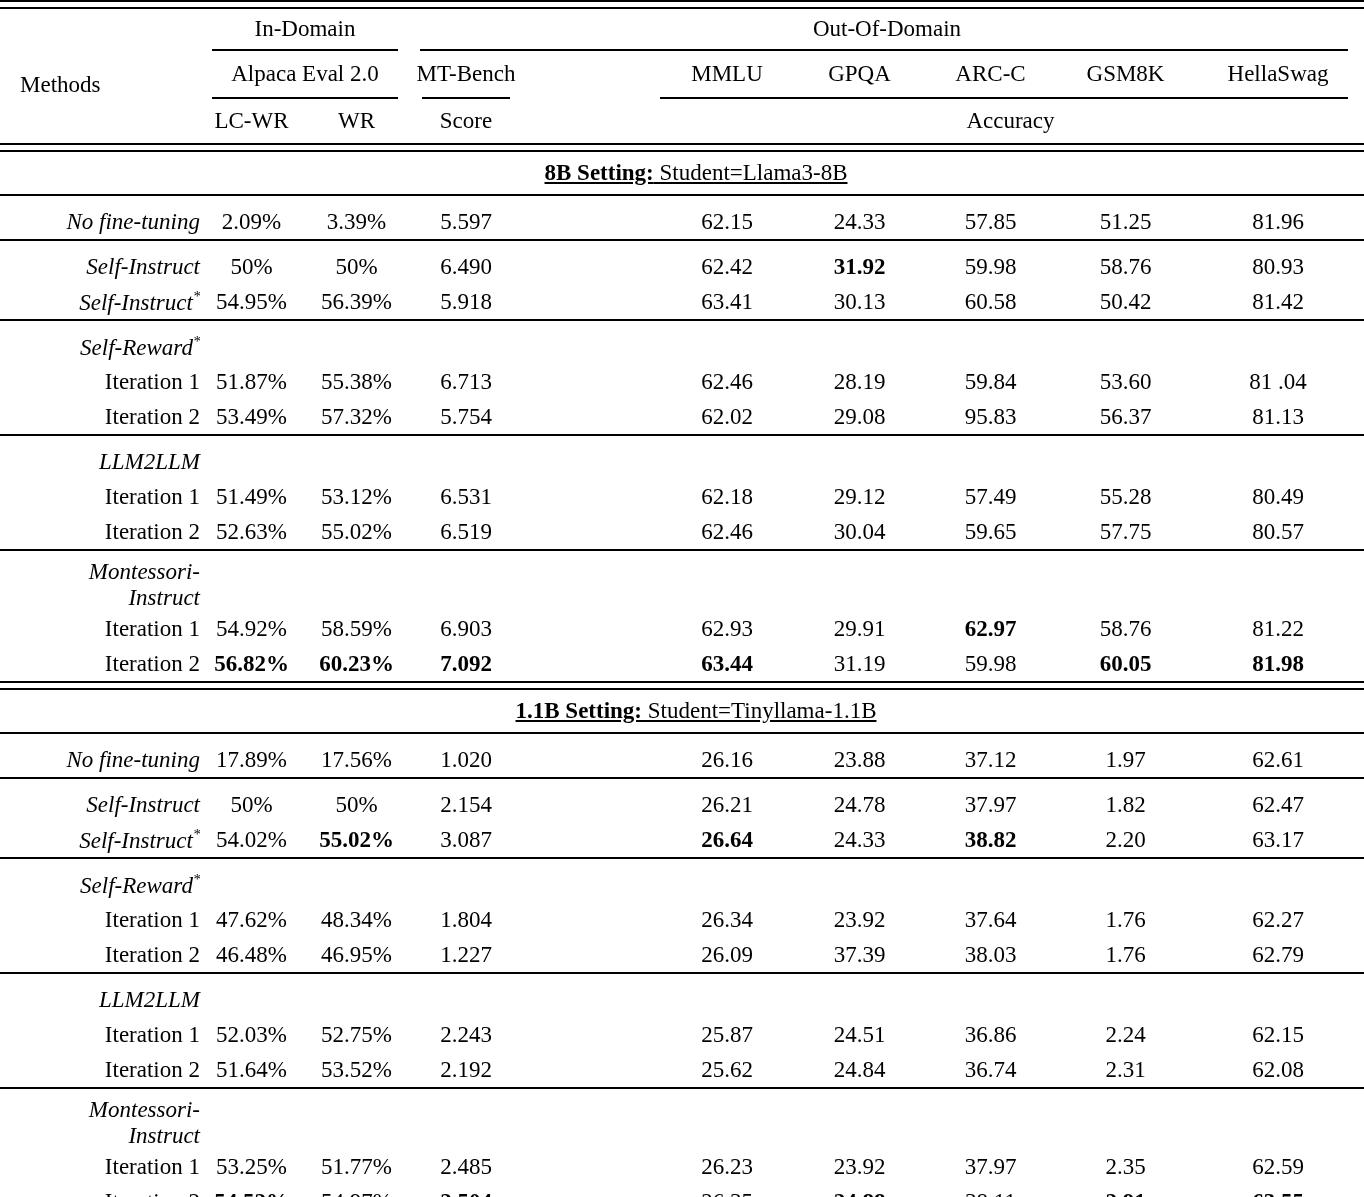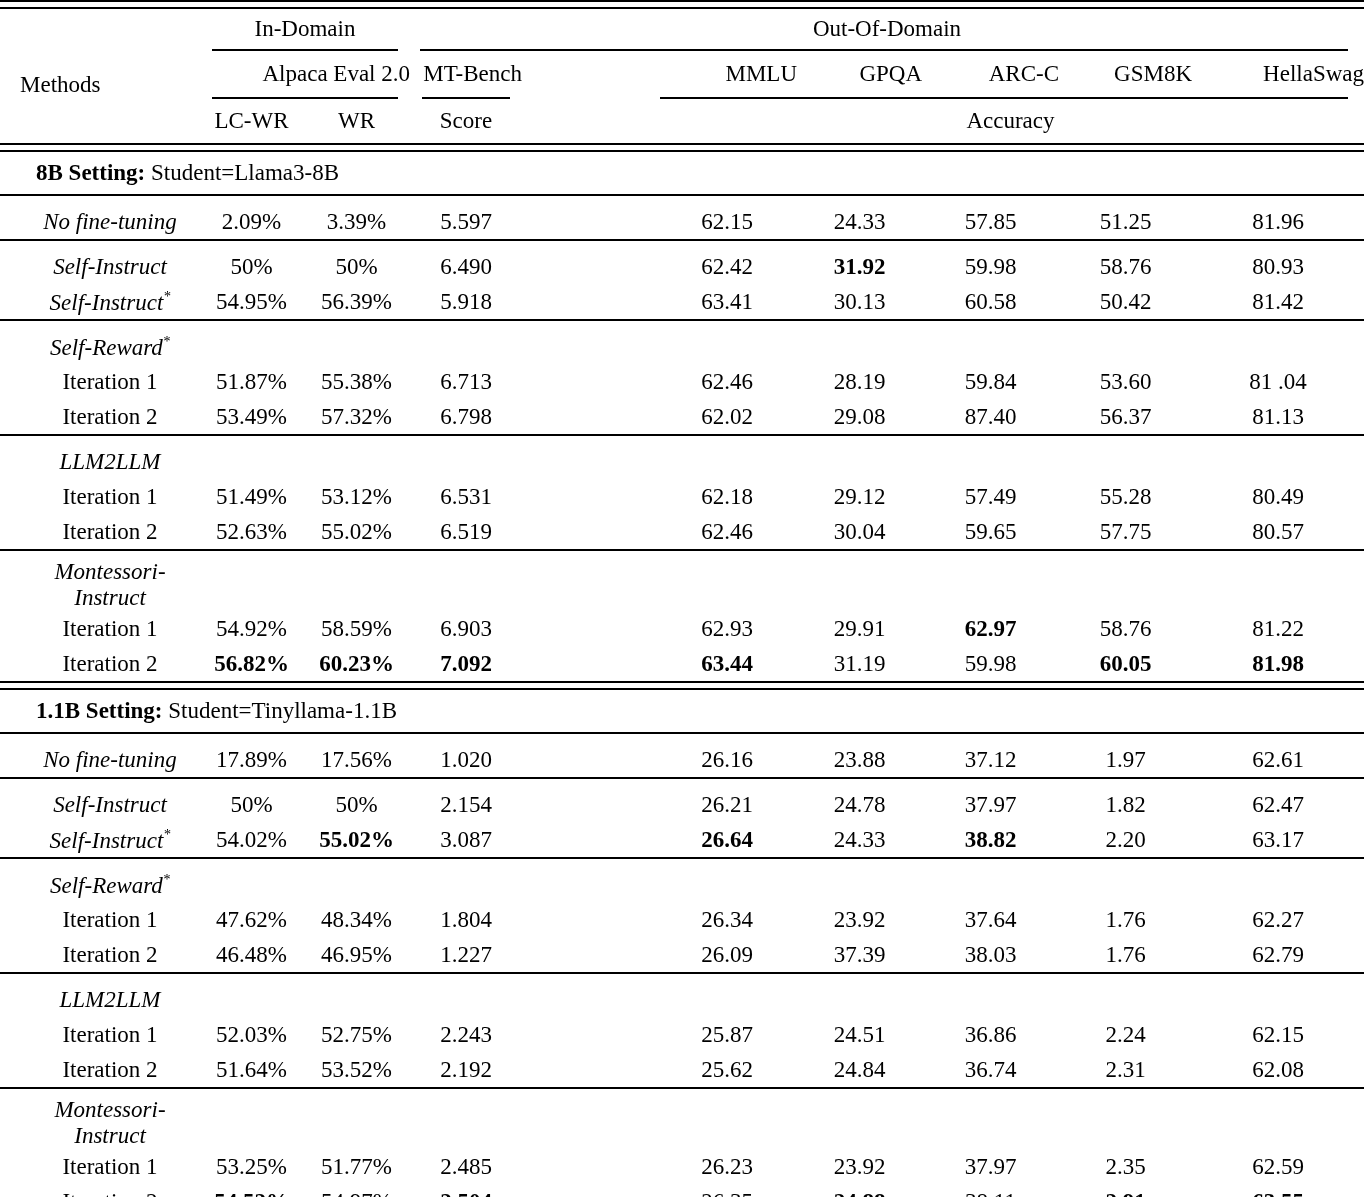--- a/index.html
+++ b/index.html
@@ -12,38 +12,38 @@
   table.paper {
     width: 1364px;
     border-collapse: collapse;
     table-layout: fixed;
     font-size: 23px;
   }
   td { padding: 0; text-align: center; vertical-align: middle; }
 
   
   tr.hdr-a td { height: 40px; }
-  tr.hdr-b td { height: 46px; text-align: right; }
+  tr.hdr-b td { height: 46px; }
   tr.hdr-c td { height: 44px; }
   td.methods-hd { text-align: left; padding-left: 20px; padding-top: 18px; }
 
   
   tr.cmr td { height: 2px; }
   .bar { height: 2px; background: #000; margin: 0 12px; }
   .bar.r16 { margin: 0 16px 0 10px; }
   .bar.acc { margin: 0 16px 0 3px; }
 
   
   tr.rule-double td { height: 5px; border-top: 2px solid #000; border-bottom: 2px solid #000; }
   tr.rule-single td { height: 8px; border-top: 2px solid #000; }
 
   
   tbody tr.data td { height: 35px; }
-  td.method { text-align: center; padding-left: 20px; }
-  tr.section-title td { height: 42px; text-align: left; padding-left: 36px; }
+  td.method { text-align: right; padding-left: 20px; }
+  tr.section-title td { height: 42px; text-align: center; padding-left: 28px; text-decoration: underline; }
 
   .b  { font-weight: bold; }
   .it { font-style: italic; }
   .u  { text-decoration-thickness: 2px; text-underline-offset: 4px; }
   sup { font-size: 62%; }
 </style>
 </head>
 <body>
 
 <table class="paper">
@@ -171,25 +171,25 @@
         <td><span>62.46</span></td>
         <td><span>28.19</span></td>
         <td><span>59.84</span></td>
         <td><span>53.60</span></td>
         <td><span>81 .04</span></td>
       </tr>
       <tr class="data">
         <td class="method"><span>Iteration 2</span></td>
         <td><span>53.49%</span></td>
         <td><span>57.32%</span></td>
-        <td><span>6.798</span></td>
+        <td><span>5.754</span></td>
         <td></td>
         <td><span>62.02</span></td>
         <td><span>29.08</span></td>
-        <td><span class="u">87.40</span></td>
+        <td><span class="u">95.83</span></td>
         <td><span>56.37</span></td>
         <td><span>81.13</span></td>
       </tr>
       <tr class="rule-single">
         <td colspan="10"></td>
       </tr>
       <tr class="data">
         <td class="method"><span class="it">LLM2LLM</span></td>
         <td colspan="9"></td>
       </tr>

